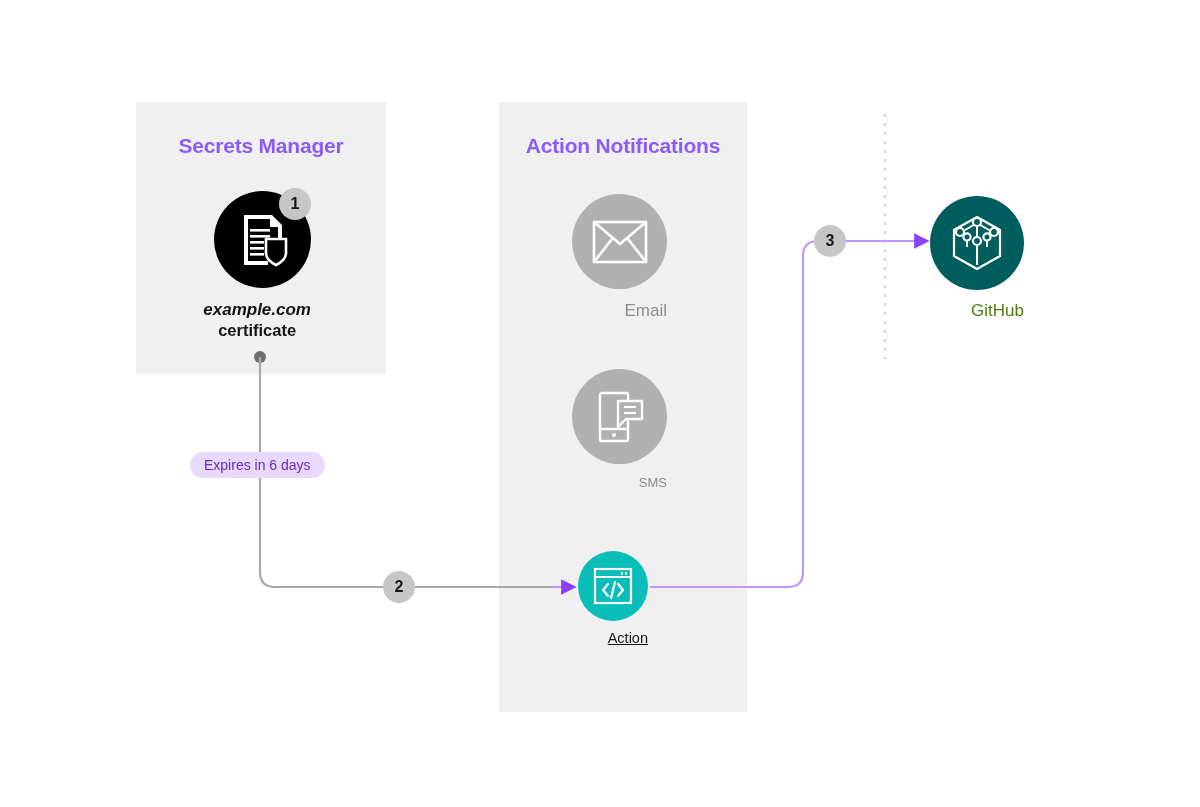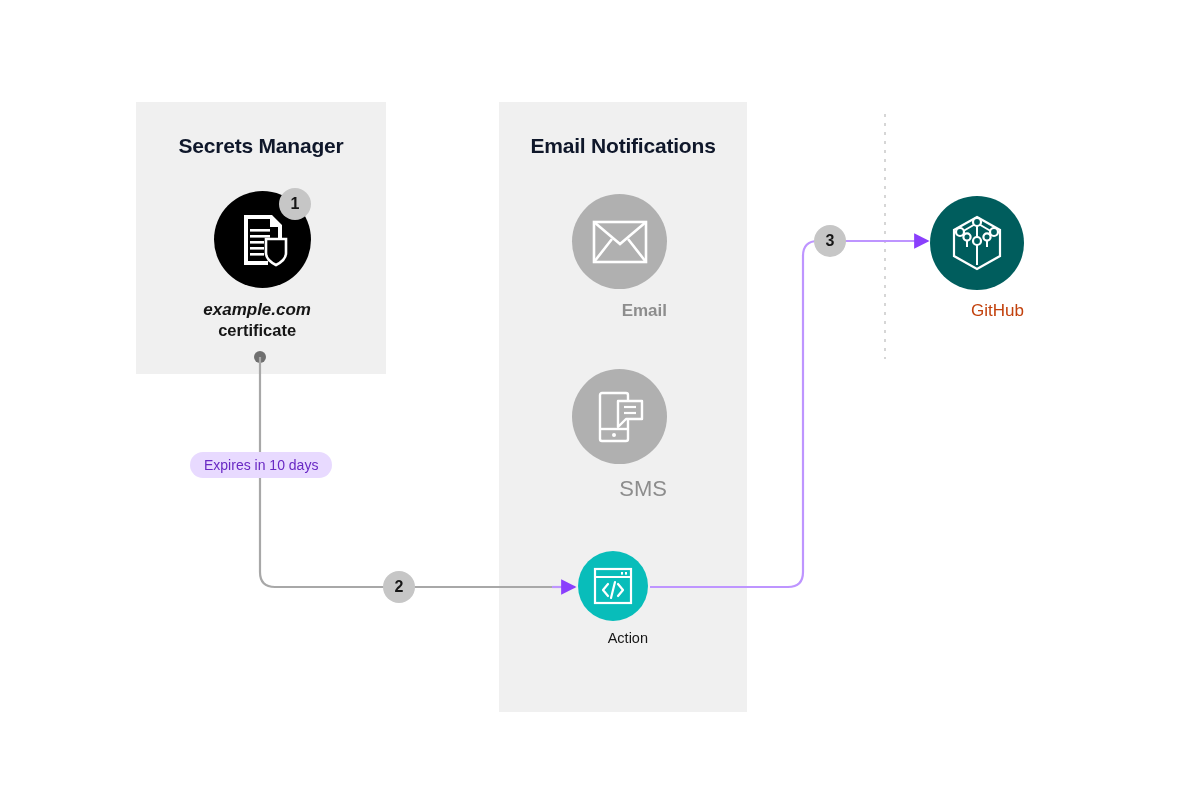--- a/index.html
+++ b/index.html
@@ -23,21 +23,21 @@
   }
   #panel-secrets { left: 136px; top: 102px; width: 250px; height: 272px; }
   #panel-events  { left: 499px; top: 102px; width: 248px; height: 610px; }
 
   .panel-title {
     position: absolute;
     left: 0; right: 0;
     text-align: center;
     font-size: 21px;
     font-weight: bold;
-    color: #0f172a;
+    color: #8b5cf6;
     letter-spacing: -0.2px;
   }
   #panel-secrets .panel-title { top: 32px; }
   #panel-events  .panel-title { top: 32px; }
 
   
   #wires {
     position: absolute;
     left: 0; top: 0;
     width: 1200px; height: 807px;
@@ -65,49 +65,49 @@
   }
 
   
   #node-certificate { left: 211px; top: 191px; width: 100px; }
   #node-certificate .circle { width: 97px; height: 97px; background: #000000; }
   #node-certificate .node-label { font-size: 16.5px; color: #161616; white-space: nowrap; }
   .lbl-host { font-weight: bold; font-style: italic; font-size: 17px; display: block; }
   .lbl-sub  { font-weight: bold; font-style: normal; font-size: 16.5px; display: block; }
 
   
-  #node-email { left: 572px; top: 194px; width: 95px; font-weight: bold; }
+  #node-email { left: 572px; top: 194px; width: 95px; }
   #node-email .circle { width: 95px; height: 95px; background: #b0b0b0; }
   #node-email .node-label { font-size: 17px; color: #8d8d8d; }
 
   
   #node-sms { left: 572px; top: 369px; width: 95px; }
   #node-sms .circle { width: 95px; height: 95px; background: #b0b0b0; }
-  #node-sms .node-label { font-size: 22px; color: #8d8d8d; }
+  #node-sms .node-label { font-size: 13px; color: #8d8d8d; }
 
   
   #functions-caption {
     position: absolute;
     left: 499px; width: 248px;
     top: 505px;
     text-align: center;
     font-size: 15.5px;
     font-weight: bold;
     color: #161616;
   }
 
   
   #node-action { left: 578px; top: 551px; width: 70px; }
   #node-action .circle { width: 70px; height: 70px; background: #08bdba; }
-  #node-action .node-label { font-size: 14.5px; color: #161616; margin-top: 8px; }
+  #node-action .node-label { font-size: 14.5px; color: #161616; margin-top: 8px; text-decoration: underline; }
 
   
   #node-github { left: 930px; top: 196px; width: 94px; }
   #node-github .circle { width: 94px; height: 94px; background: #005d5d; }
-  #node-github .node-label { font-size: 17px; color: #c2410c; margin-top: 10px; }
+  #node-github .node-label { font-size: 17px; color: #4d7c0f; margin-top: 10px; }
 
   
   .step {
     position: absolute;
     width: 32px; height: 32px;
     border-radius: 50%;
     background: #c6c6c6;
     color: #161616;
     font-size: 16px;
     font-weight: bold;
@@ -139,21 +139,21 @@
 </head>
 <body>
 
 <div id="canvas">
 
   <div class="panel" id="panel-secrets">
     <div class="panel-title">Secrets Manager</div>
   </div>
 
   <div class="panel" id="panel-events">
-    <div class="panel-title">Email Notifications</div>
+    <div class="panel-title">Action Notifications</div>
   </div>
 
   <svg id="wires" viewBox="0 0 1200 807" xmlns="http://www.w3.org/2000/svg">
     <defs>
       <marker id="arrow-purple" viewBox="0 0 10 10" refX="9" refY="5" markerWidth="7" markerHeight="7" orient="auto-start-reverse">
         <path d="M 0 0 L 10 5 L 0 10 z" fill="#8a3ffc"></path>
       </marker>
     </defs>
 
     <line x1="885" y1="114" x2="885" y2="359" stroke="#d6d6d6" stroke-width="2" stroke-dasharray="3 6"></line>
@@ -241,15 +241,15 @@
         <circle cx="29" cy="28" r="4" fill="#005d5d" stroke="#ffffff" stroke-width="2.2"></circle>
       </svg>
     </div>
     <div class="node-label">GitHub</div>
   </div>
 
   <div class="step" id="step-1">1</div>
   <div class="step" id="step-2">2</div>
   <div class="step" id="step-3">3</div>
 
-  <div id="badge-expiry">Expires in 10 days</div>
+  <div id="badge-expiry">Expires in 6 days</div>
 
 </div>
 
 </body></html>

